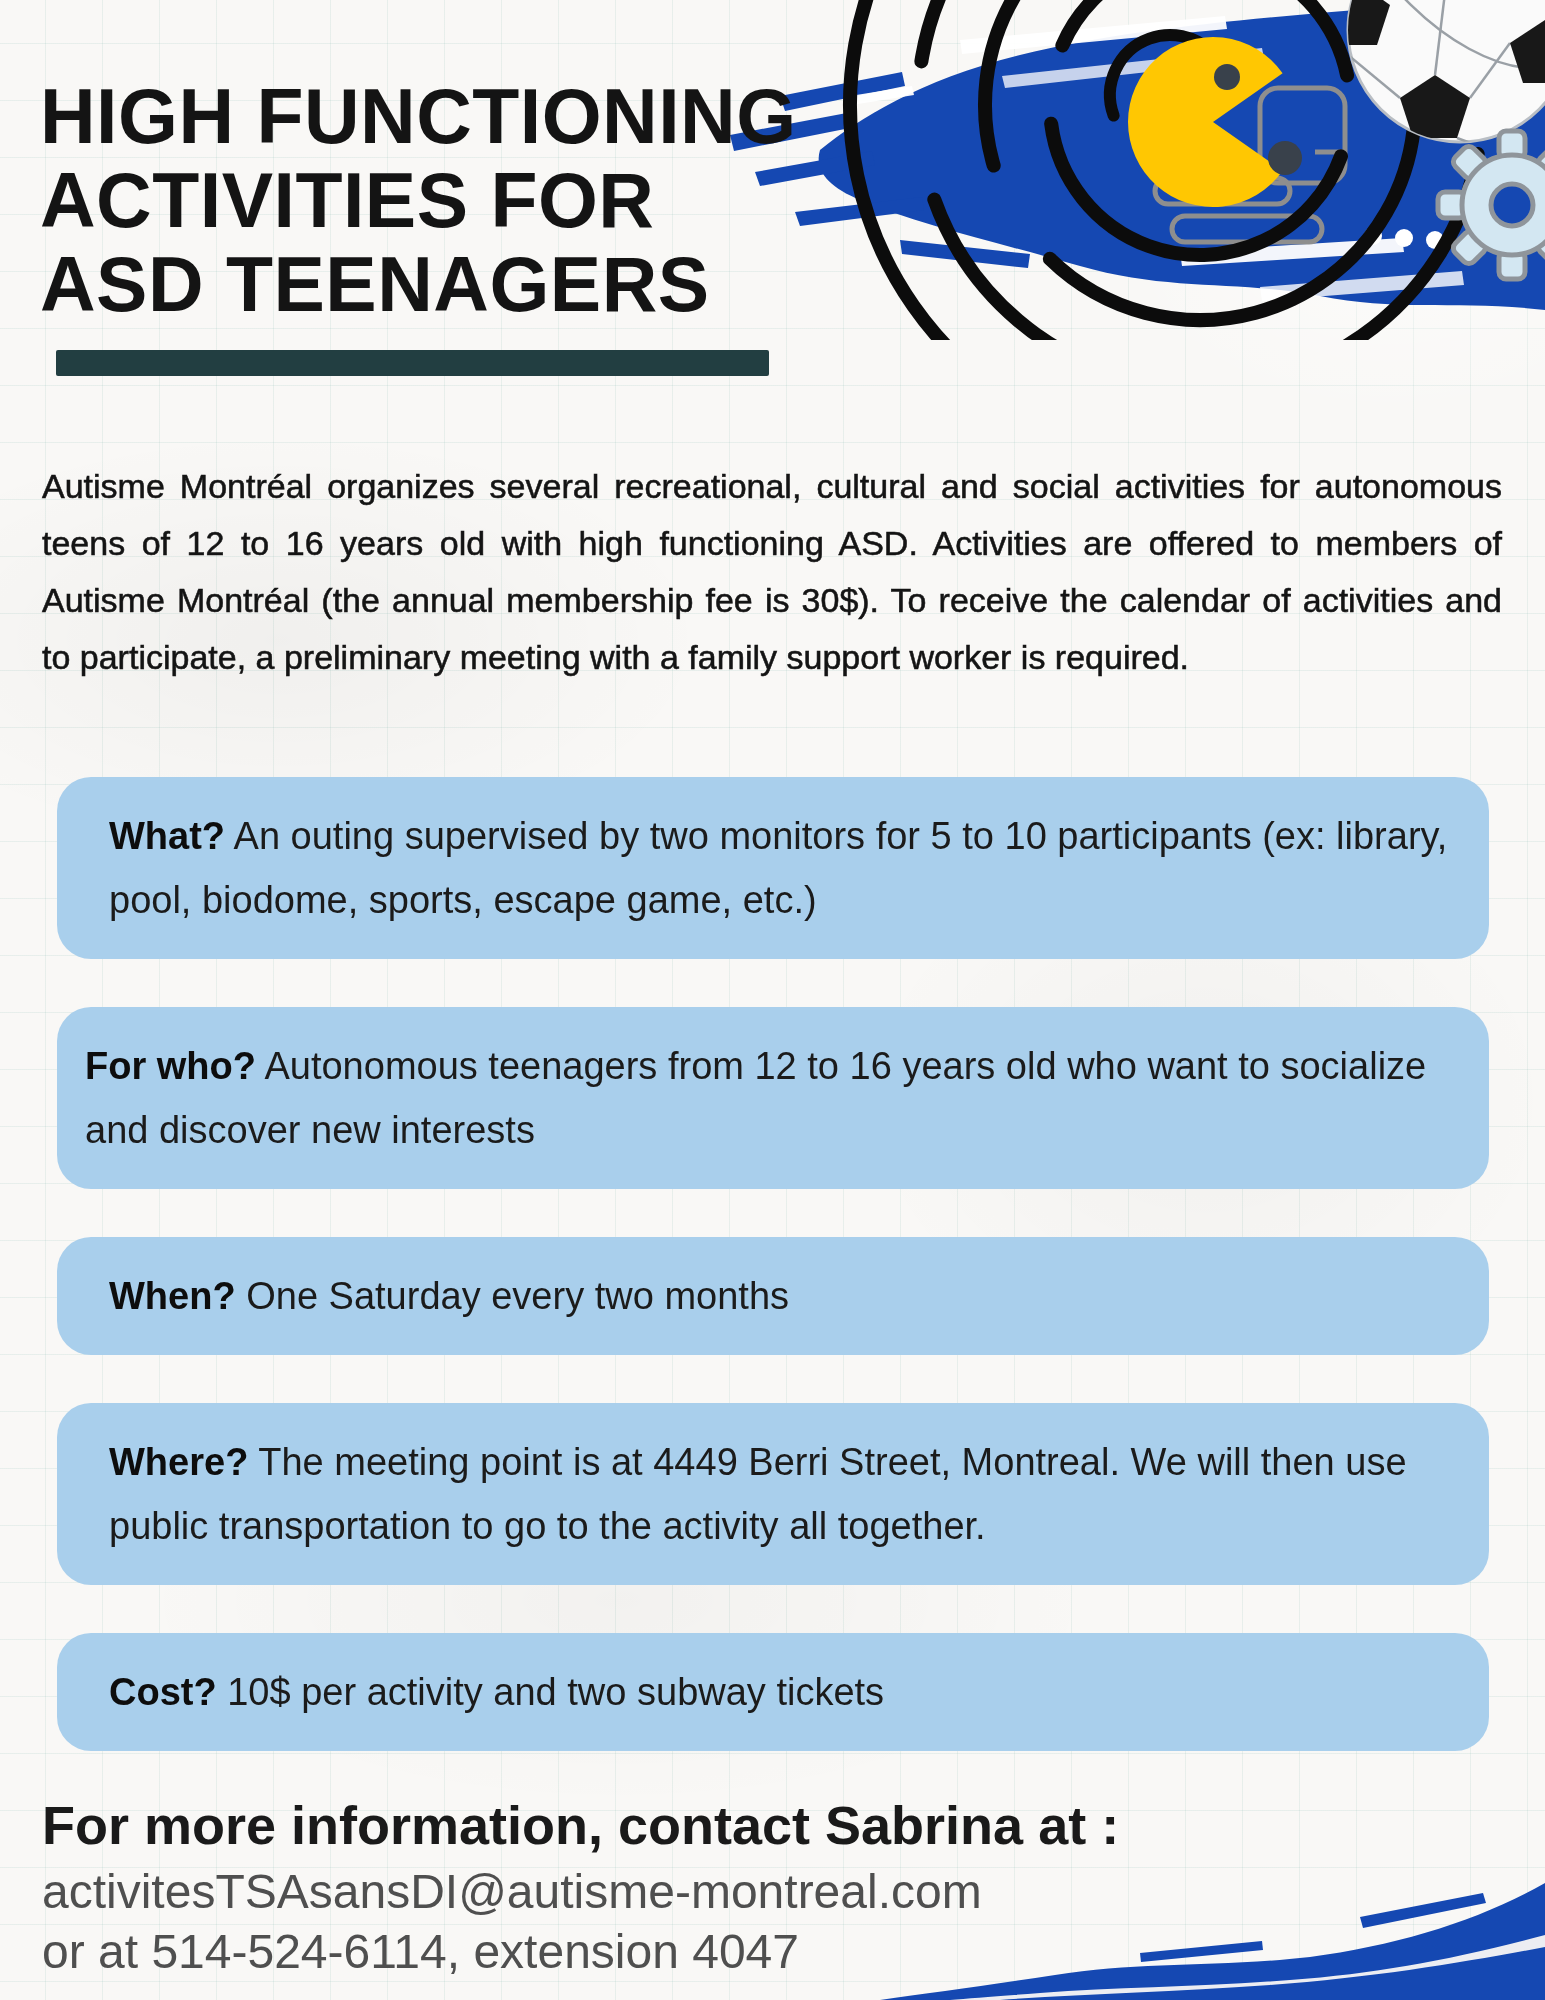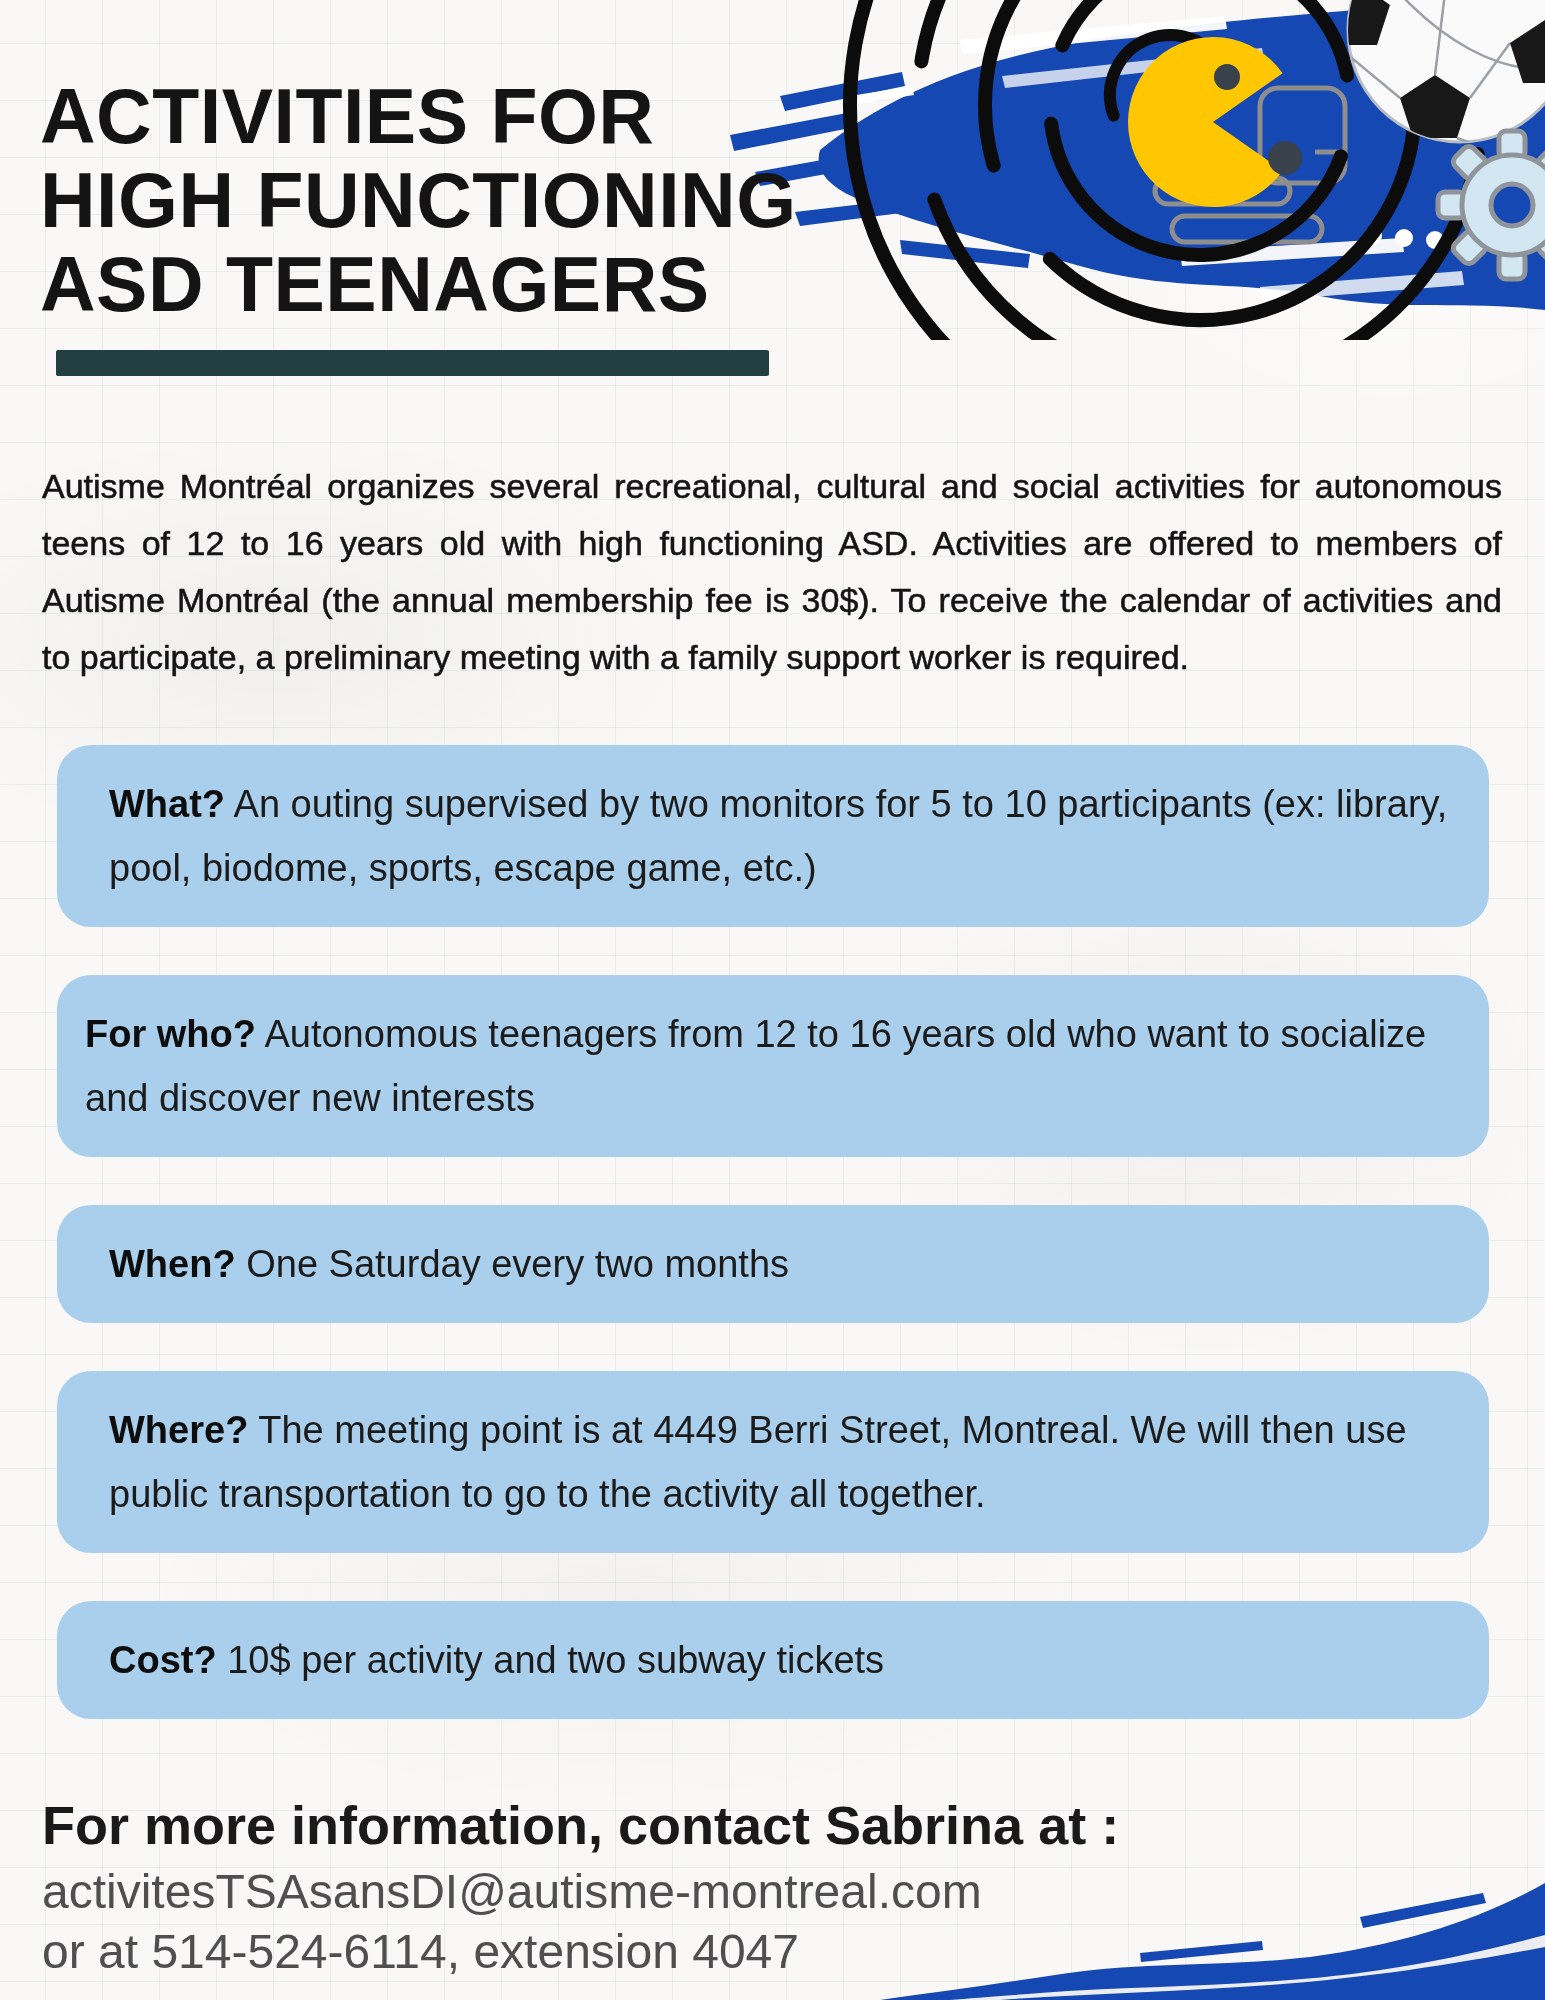--- a/index.html
+++ b/index.html
@@ -39,21 +39,21 @@
   .title-underline{
     position:absolute;left:56px;top:350px;width:713px;height:26px;
     background:#223e41;border-radius:2px;
   }
   .intro{
     position:absolute;left:42px;top:424px;width:1460px;
     font-size:34px;line-height:57px;color:#141414;
     text-align:justify;
     -webkit-text-stroke:0.55px #141414;
   }
-  .boxes{position:absolute;left:57px;top:745px;width:1432px;}
+  .boxes{position:absolute;left:57px;top:777px;width:1432px;}
   .info-box{
     background:#a9cfec;border-radius:34px;
     padding:27px 40px 27px 52px;
     font-size:38px;line-height:64px;color:#1b1b1b;
     margin-bottom:48px;
   }
   .info-box strong{font-weight:bold;color:#0d0d0d;}
   .info-box.alt{padding-left:28px;}
   .footer{position:absolute;left:42px;top:1796px;width:1100px;}
   .footer-heading{
@@ -148,22 +148,22 @@
         <rect x="-13" y="-74" width="26" height="28" rx="7" transform="rotate(225)"></rect>
         <rect x="-13" y="-74" width="26" height="28" rx="7" transform="rotate(270)"></rect>
         <rect x="-13" y="-74" width="26" height="28" rx="7" transform="rotate(315)"></rect>
         <circle cx="0" cy="0" r="50"></circle>
       </g>
       <circle cx="0" cy="0" r="21" fill="#1548b2"></circle>
     </g>
   </svg>
 
   <h1 class="title">
+    <span>High Functioning</span>
     <span>Activities for</span>
-    <span>High Functioning</span>
     <span>ASD Teenagers</span>
   </h1>
   <div class="title-underline"></div>
 
   <p class="intro">Autisme Montréal organizes several recreational, cultural and social activities for autonomous teens of 12 to 16 years old with high functioning ASD. Activities are offered to members of Autisme Montréal (the annual membership fee is 30$). To receive the calendar of activities and to participate, a preliminary meeting with a family support worker is required.</p>
 
   <div class="boxes">
     <div class="info-box">
       <strong>What?</strong> 
       <span>An outing supervised by two monitors for 5 to 10 participants (ex: library, pool, biodome, sports, escape game, etc.)</span>

